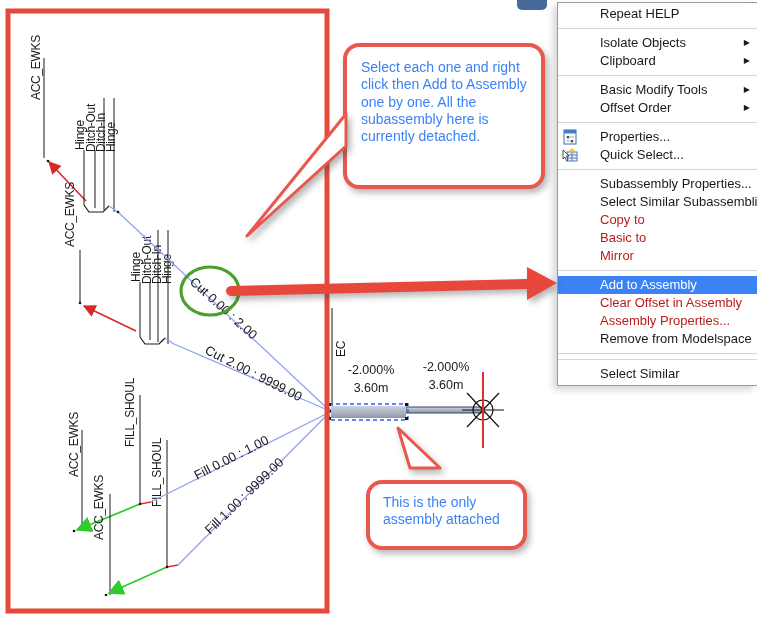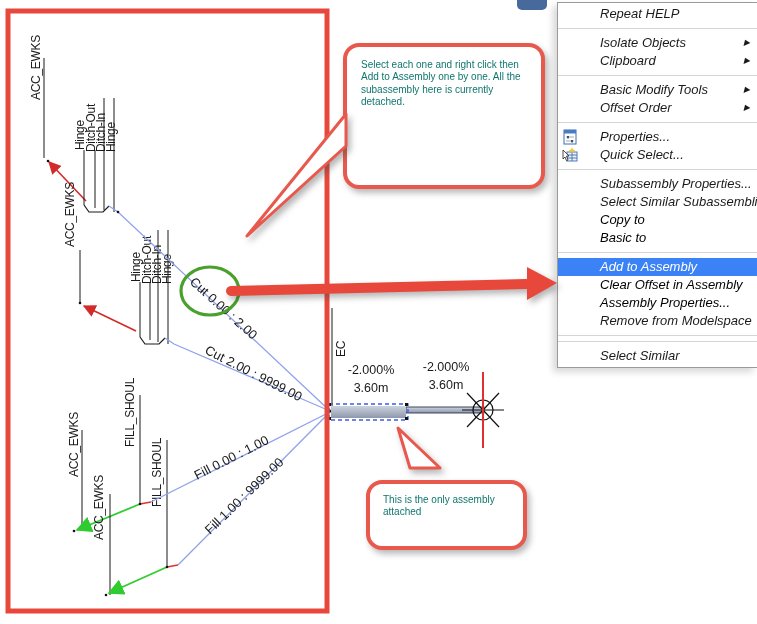--- a/index.html
+++ b/index.html
@@ -9,33 +9,33 @@
   svg text{font-family:"Liberation Sans",sans-serif;fill:#1a1a1a;}
   .base{position:absolute;left:0;top:0;z-index:1;}
   .overlay{position:absolute;left:0;top:0;z-index:40;pointer-events:none;
            filter:drop-shadow(3px 4px 3px rgba(70,70,70,0.40));}
   .cadlbl{font-size:12px;letter-spacing:-0.3px;}
   .condlbl{font-size:13px;}
   .asmlbl{font-size:12.5px;text-anchor:middle;}
 
   
   .callout{position:absolute;z-index:20;background:#fff;border:4px solid #e8584c;
-           border-radius:16px;color:#0f766e;font-size:10px;line-height:1.24;
+           border-radius:16px;color:#3b82f6;font-size:14px;line-height:1.24;
            box-sizing:border-box;box-shadow:3px 4px 6px rgba(0,0,0,0.28);}
   #callout-top{left:343px;top:43px;width:202px;height:146px;padding:12px 8px 0 14px;}
   #callout-bottom{left:366px;top:480px;width:161px;height:70px;padding:10px 8px 0 13px;}
 
   
   .menu{position:absolute;z-index:30;left:557px;top:2px;width:200px;background:#fff;
         border:1px solid #9a9a9a;border-right:none;box-sizing:border-box;
         padding:2px 0;font-size:13px;color:#1a1a1a;
-        box-shadow:-4px 4px 7px rgba(0,0,0,0.16);font-style:italic;}
+        box-shadow:-4px 4px 7px rgba(0,0,0,0.16);}
   .mi{position:relative;height:18px;line-height:18px;padding-left:42px;white-space:nowrap;cursor:default;}
   .mi .lbl{display:inline-block;}
-  .mi.dis{color:#000000;}
+  .mi.dis{color:#b91c1c;}
   .mi.hl{background:#3b82f6;color:#fff;}
   .sep{height:1px;background:#d5d5d5;margin:5px 0;}
   .arr{position:absolute;right:7px;top:0;font-size:8px;line-height:18px;color:#1a1a1a;}
   .ico{position:absolute;left:4px;top:1px;width:16px;height:16px;}
   .ico svg{width:16px;height:16px;}
 
   .bg-frag{position:absolute;z-index:2;left:517px;top:0;width:30px;height:10px;
            background:#48699c;border-radius:0 0 5px 5px;}
 </style>
 </head>
@@ -203,20 +203,21 @@
             <path d="M10,0 l0.9,2.6 2.6,0.9 -2.6,0.9 -0.9,2.6 -0.9,-2.6 -2.6,-0.9 2.6,-0.9 Z" fill="#fbc02d"></path>
           </svg>
         </span>
       <span class="lbl">Quick Select...</span>
     </div>
     <div class="sep"></div>
     <div class="mi"><span class="lbl">Subassembly Properties...</span></div>
     <div class="mi"><span class="lbl">Select Similar Subassemblies</span></div>
     <div class="mi dis"><span class="lbl">Copy to</span></div>
     <div class="mi dis"><span class="lbl">Basic to</span></div>
+    <div class="mi dis"><span class="lbl">Mirror</span></div>
     <div class="sep"></div>
     <div class="mi hl"><span class="lbl">Add to Assembly</span></div>
     <div class="mi dis"><span class="lbl">Clear Offset in Assembly</span></div>
     <div class="mi dis"><span class="lbl">Assembly Properties...</span></div>
     <div class="mi"><span class="lbl">Remove from Modelspace</span></div>
     <div class="sep"></div>
     <div class="sep"></div>
     <div class="mi"><span class="lbl">Select Similar</span></div>
   </div>
 

